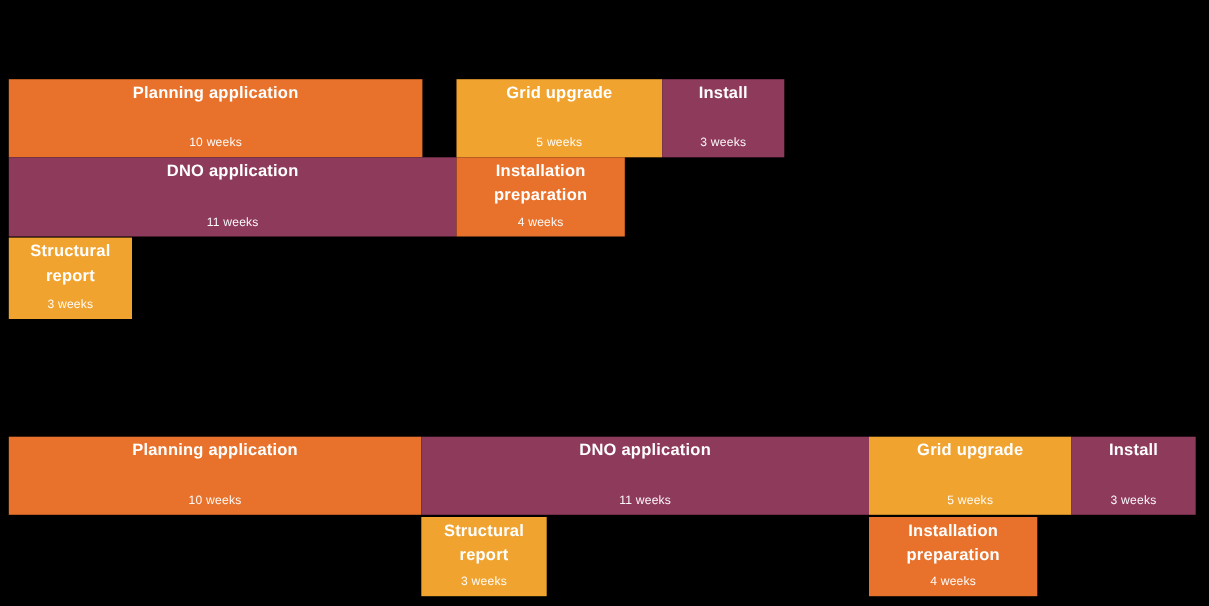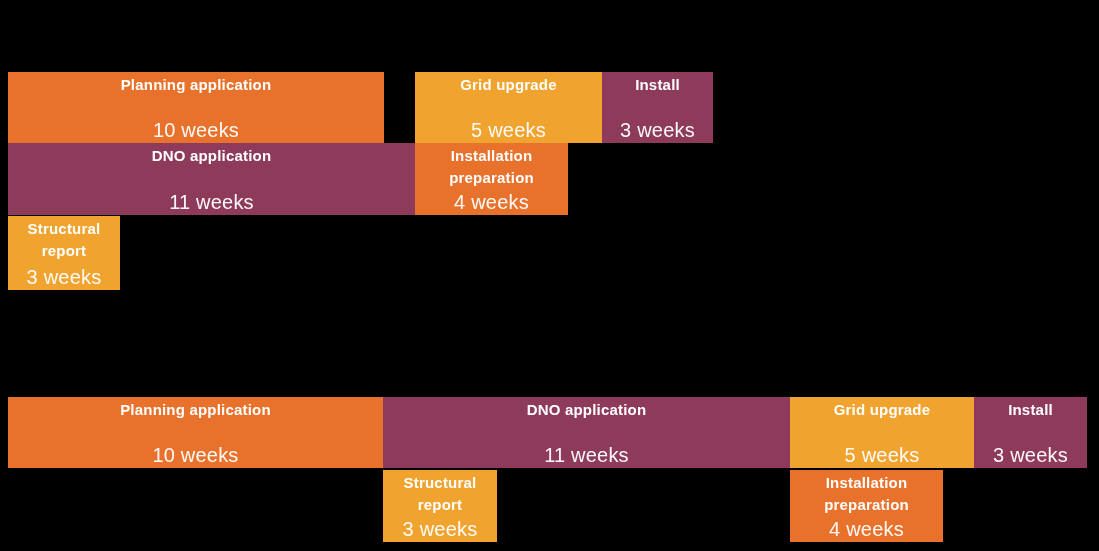--- a/index.html
+++ b/index.html
@@ -33,21 +33,21 @@
   .bar-label {
     color: #ffffff;
     font-weight: 700;
     font-size: 15px;
     line-height: 22px;
     letter-spacing: 0.2px;
   }
   .bar-duration {
     color: rgba(255,255,255,0.96);
     font-weight: 400;
-    font-size: 20px;
+    font-size: 11px;
     line-height: 22px;
     letter-spacing: 0.2px;
   }
 </style>
 </head>
 <body>
 
 <div id="canvas">
     <div class="chart">
       <div class="bar" style="left: 8px; top: 72px; width: 376px; height: 71px; background: rgb(232, 114, 44);">

